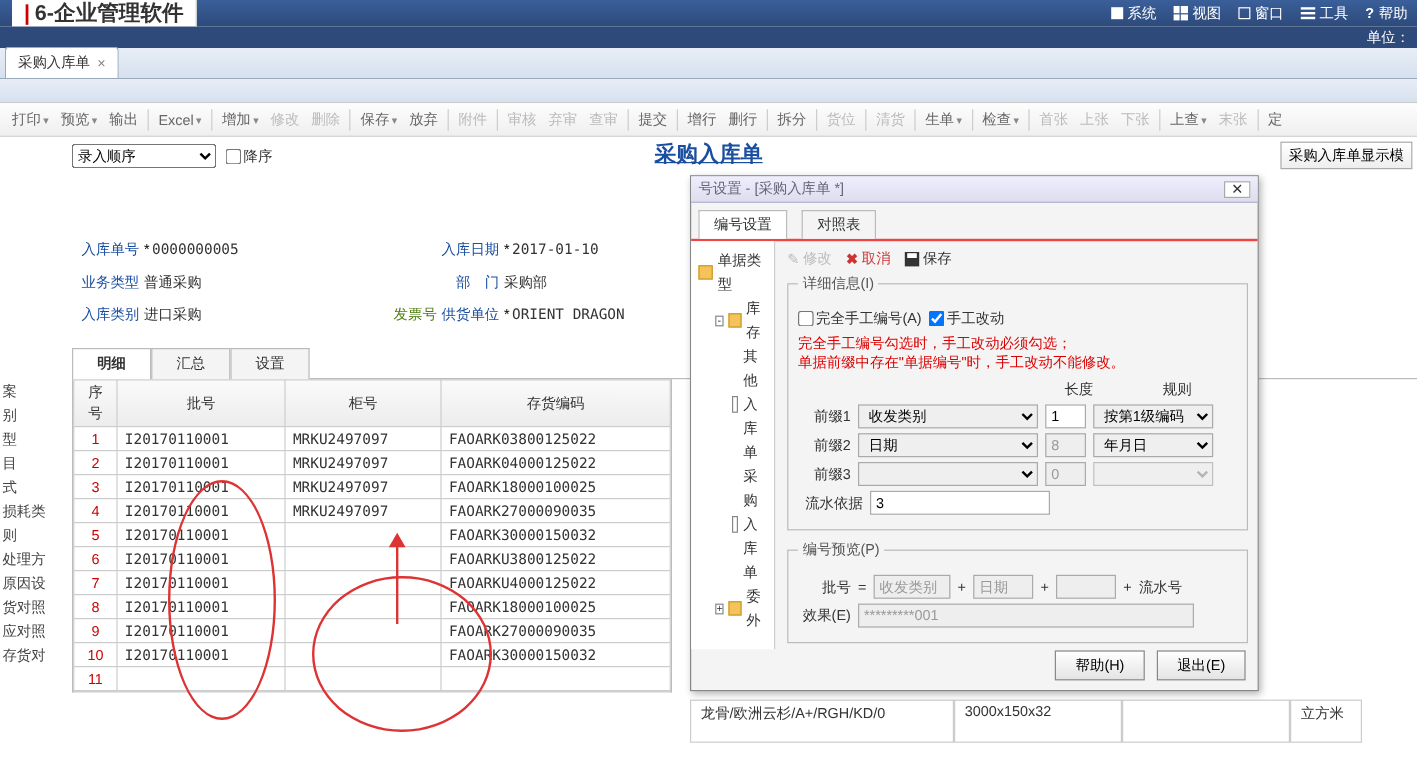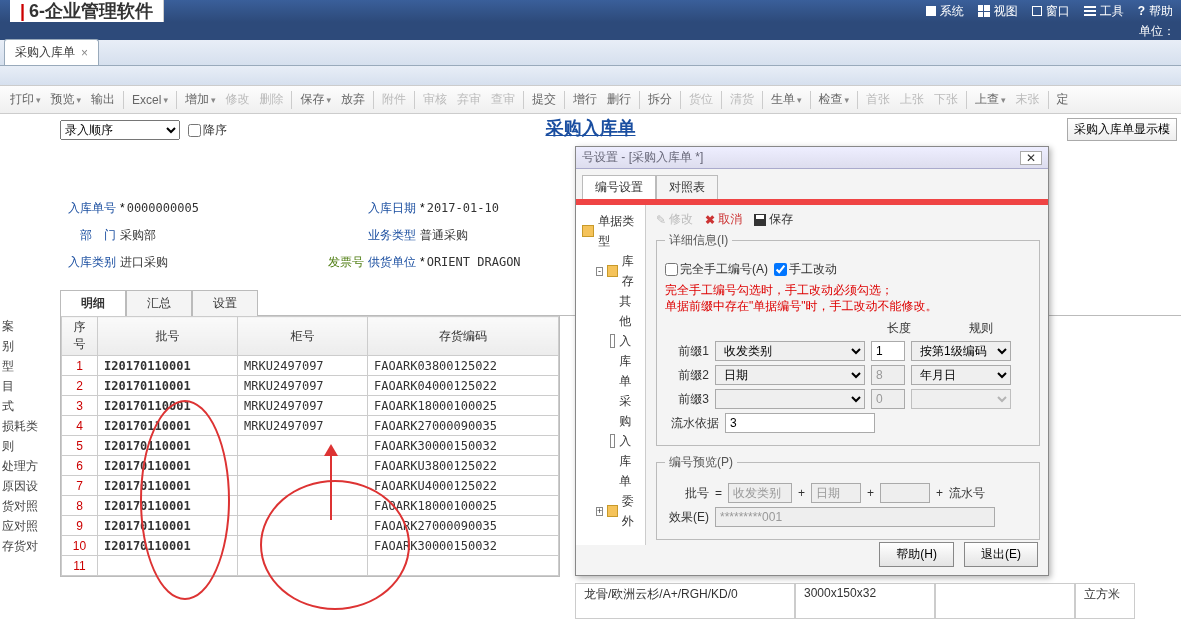--- a/index.html
+++ b/index.html
@@ -54,21 +54,21 @@
 .subtabs { margin-top:18px; display:flex; border-bottom:1px solid #bbb; gap:0;}
 .subtabs .stab { border:1px solid #bbb; border-bottom:none; padding:4px 20px; background:#f4f4f4; cursor:pointer; position:relative; top:1px;}
 .subtabs .stab.active { background:#fff; font-weight:bold;}
 
 
 .grid { border:1px solid #bbb; border-top:none; width:500px; }
 .grid table { border-collapse:collapse; width:100%; font-size:12px;}
 .grid th, .grid td { border:1px solid #ccc; padding:2px 6px; height:20px; text-align:left; background:#fff;}
 .grid th { background:linear-gradient(#fafafa,#ececec); font-weight:normal; text-align:center;}
 .grid td.idx { color:#c00; text-align:center; width:36px;}
-.grid td.batch { font-family:Consolas,monospace;font-weight:bold;}
+.grid td.batch { font-family:Consolas,monospace;}
 .grid td.cab { font-family:Consolas,monospace;}
 .grid td.inv { font-family:Consolas,monospace;}
 
 
 .oval { position:absolute; border:2px solid #d33; border-radius:50%; pointer-events:none;}
 .circle1 { left:140px; top:400px; width:90px; height:200px;}
 .circle2 { left:260px; top:480px; width:150px; height:130px;}
 .ovalTitle { left:590px; top:146px; width:150px; height:22px; border-radius:12px;}
 .arrowline { position:absolute; left:330px; top:450px; width:2px; height:70px; background:#d33; pointer-events:none;}
 .arrowhead { position:absolute; left:324px; top:444px; width:0; height:0; border-left:7px solid transparent; border-right:7px solid transparent; border-bottom:12px solid #d33; pointer-events:none;}
@@ -79,21 +79,21 @@
 .extraRow .c1 { width:220px;}
 .extraRow .c2 { width:140px;}
 .extraRow .c3 { width:140px;}
 .extraRow .c4 { width:60px;}
 
 
 .dialog { position:absolute; left:575px; top:146px; width:474px; height:430px; background:#f4f4f4; border:1px solid #888; box-shadow:2px 2px 6px rgba(0,0,0,.3);}
 .dialog .titlebar { height:22px; background:linear-gradient(#eef,#dde); border-bottom:1px solid #aac; display:flex; align-items:center; padding:0 6px; justify-content:space-between; font-size:12px;}
 .dialog .titlebar .ttl { color:#667;}
 .dialog .titlebar .x { border:1px solid #aaa; width:22px; height:14px; text-align:center; line-height:12px; font-family:Arial; cursor:pointer; background:#fff;}
-.dialog .dtabs { display:flex; border-bottom:6px solid #ef4444; padding:6px 6px 0 6px; gap:0;}
+.dialog .dtabs { display:flex; border-bottom:2px solid #ef4444; padding:6px 6px 0 6px; gap:12px;}
 .dialog .dtabs .dt { border:1px solid #bbb; border-bottom:none; padding:3px 12px; background:#f4f4f4; cursor:pointer;}
 .dialog .dtabs .dt.active { background:#fff;}
 .dialog .body { display:flex; height:340px;}
 .dialog .tree { width:190px; border-right:1px solid #ccc; background:#fff; padding:6px; font-size:12px; line-height:20px;}
 .dialog .tree .node { display:flex; align-items:center; gap:4px; cursor:pointer;}
 .dialog .tree .indent1 { padding-left:14px;}
 .dialog .tree .indent2 { padding-left:28px;}
 .dialog .tree .folder { width:14px; height:12px; background:#f5c35a; border:1px solid #c89a2a; display:inline-block;}
 .dialog .tree .page { width:12px; height:14px; background:#fff; border:1px solid #888; display:inline-block; position:relative;}
 .dialog .tree .exp { width:9px; height:9px; border:1px solid #888; text-align:center; line-height:7px; font-size:9px; display:inline-block;}
@@ -277,22 +277,22 @@
       </label>
   </div>
   <div class="bigtitle">采购入库单</div>
   <button class="rightbtn">采购入库单显示模</button>
 
   <div class="invoicelbl">发票号</div>
 
   <div class="form">
     <div><span class="lbl">入库单号</span><span class="star">*</span><span class="val">0000000005</span></div>
     <div><span class="lbl">入库日期</span><span class="star">*</span><span class="val">2017-01-10</span></div>
+    <div><span class="lbl">业务类型</span><span class="val">普通采购</span></div>
     <div><span class="lbl">部　门</span><span class="val">采购部</span></div>
-    <div><span class="lbl">业务类型</span><span class="val">普通采购</span></div>
     <div><span class="lbl">入库类别</span><span class="val">进口采购</span></div>
     <div><span class="lbl">供货单位</span><span class="star">*</span><span class="val">ORIENT DRAGON</span></div>
   </div>
 
   <div class="subtabs">
     <div class="stab active">明细</div>
     <div class="stab">汇总</div>
     <div class="stab">设置</div>
   </div>
 

